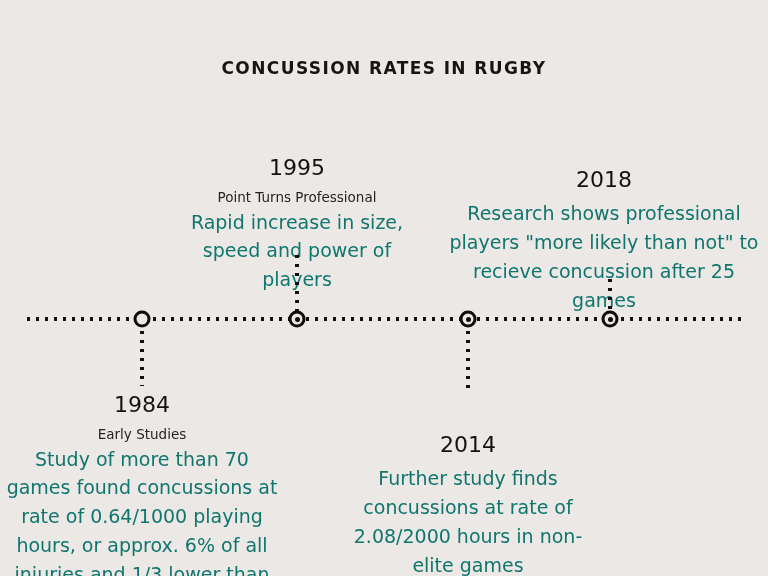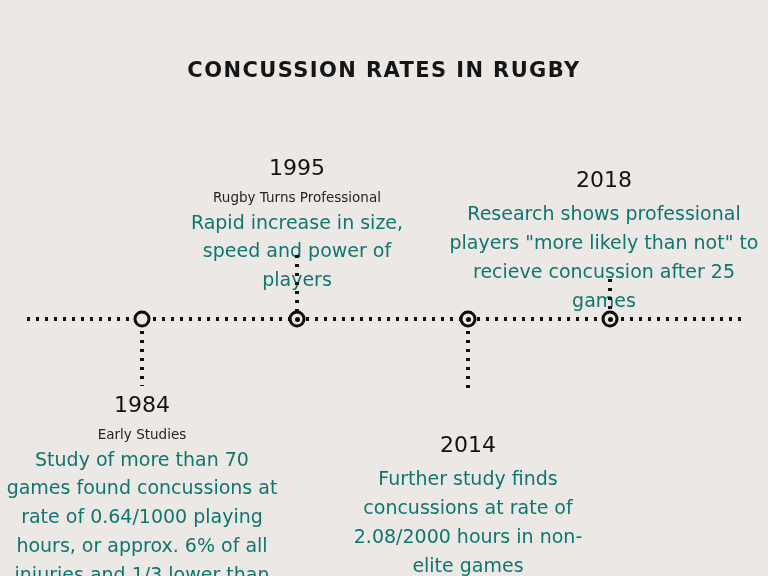--- a/index.html
+++ b/index.html
@@ -22,21 +22,21 @@
     height: 576px;
   }
 
   
   .page-title {
     position: absolute;
     left: 0;
     top: 58px;
     width: 768px;
     text-align: center;
-    font-size: 21px;
+    font-size: 17px;
     font-weight: bold;
     letter-spacing: 1.4px;
     color: #151515;
     font-family: "DejaVu Sans", "Liberation Sans", sans-serif;
   }
 
   
   .timeline-axis {
     position: absolute;
     left: 24px;
@@ -111,21 +111,21 @@
 <body>
 
 <div id="infographic">
 
   <div class="page-title">CONCUSSION RATES IN RUGBY</div>
 
   <div class="timeline-axis"></div>
 
   <div class="entry" style="left:172px; top:155px; width:250px;">
     <div class="entry-year">1995</div>
-    <div class="entry-subtitle">Rugby Turns Professional</div>
+    <div class="entry-subtitle">Point Turns Professional</div>
     <div class="entry-body">Rapid increase in size, speed and power of players</div>
   </div>
   <div class="connector" style="left:297px; top:252px; height:60px;"></div>
   <div class="marker has-center" style="left:297px; top:319px;"></div>
 
   <div class="entry" style="left:442px; top:167px; width:324px;">
     <div class="entry-year">2018</div>
     <div class="entry-body">Research shows professional players "more likely than not" to recieve concussion after 25 games</div>
   </div>
   <div class="connector" style="left:610px; top:276px; height:36px;"></div>

